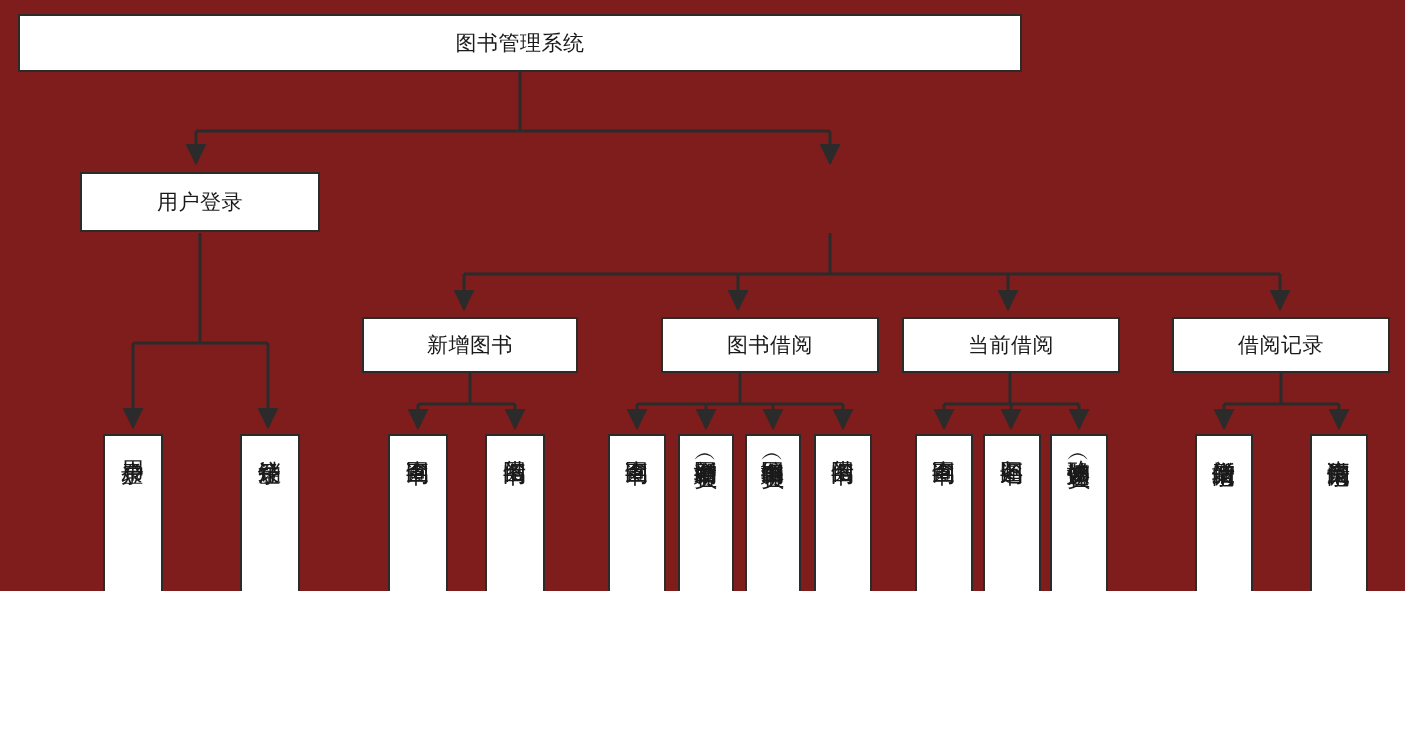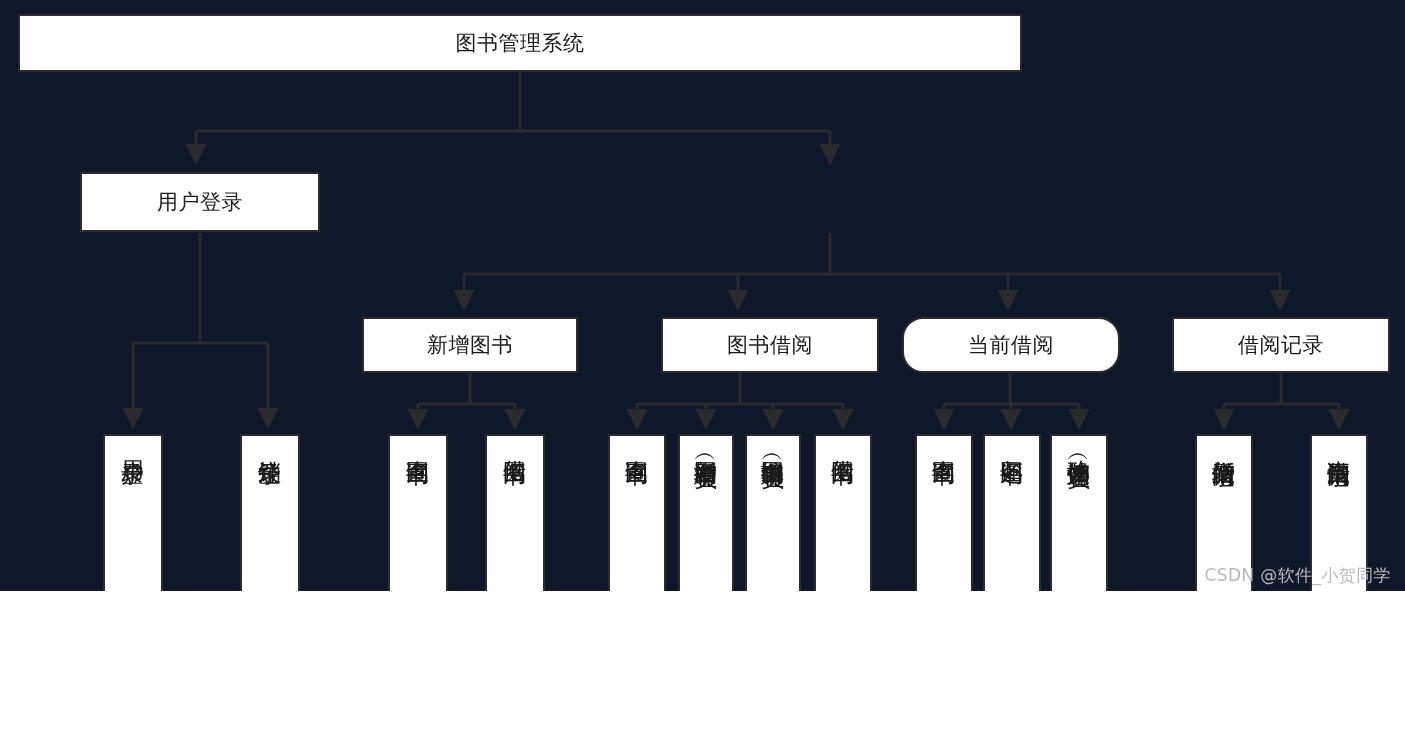--- a/index.html
+++ b/index.html
@@ -8,21 +8,21 @@
     padding: 0;
     background: #ffffff;
   }
   body {
     font-family: "DejaVu Sans", "Liberation Sans", sans-serif;
   }
   #diagram-root {
     position: relative;
     width: 1405px;
     height: 591px;
-    background: #0f172a;
+    background: #7f1d1d;
     overflow: hidden;
   }
   #edge-layer {
     position: absolute;
     left: 0;
     top: 0;
     width: 1405px;
     height: 747px;
     pointer-events: none;
   }
@@ -135,21 +135,21 @@
   <div class="node level1" style="left:80px; top:172px; width:240px; height:60px;">
     <span class="node-label">用户登录</span>
   </div>
 
   <div class="node level2" style="left:362px; top:317px; width:216px; height:56px;">
     <span class="node-label">新增图书</span>
   </div>
   <div class="node level2" style="left:632px; top:317px; width:218px; height:56px;margin-left:29px;">
     <span class="node-label">图书借阅</span>
   </div>
-  <div class="node level2" style="left:902px; top:317px; width:218px; height:56px;border-radius:21px;">
+  <div class="node level2" style="left:902px; top:317px; width:218px; height:56px;">
     <span class="node-label">当前借阅</span>
   </div>
   <div class="node level2" style="left:1172px; top:317px; width:218px; height:56px;">
     <span class="node-label">借阅记录</span>
   </div>
 
   <div class="node leaf" style="left:103px; top:434px; width:60px; height:300px;">
     <span class="node-label">用户登录</span>
   </div>
   <div class="node leaf" style="left:240px; top:434px; width:60px; height:300px;">
@@ -186,15 +186,14 @@
     <span class="node-label">确认归还（管理员）</span>
   </div>
 
   <div class="node leaf" style="left:1195px; top:434px; width:58px; height:300px;">
     <span class="node-label">新增借阅记录</span>
   </div>
   <div class="node leaf" style="left:1310px; top:434px; width:58px; height:300px;">
     <span class="node-label">查询借阅记录</span>
   </div>
 
-  <div class="watermark">CSDN @软件_小贺同学</div>
 
 </div>
 
 </body></html>

